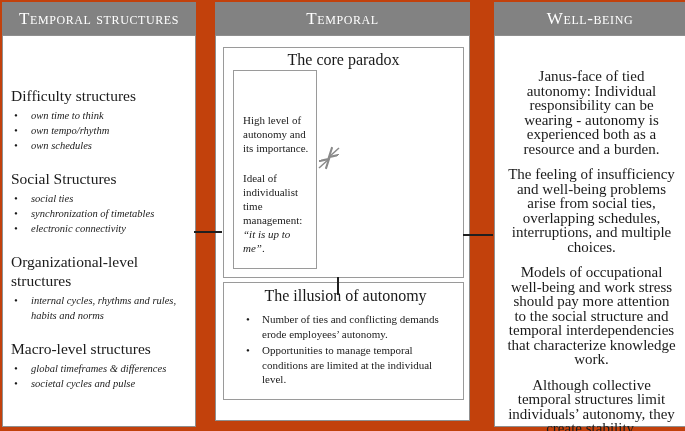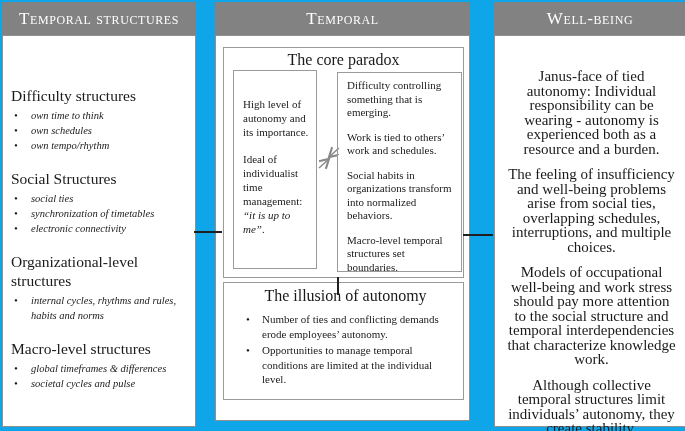--- a/index.html
+++ b/index.html
@@ -1,21 +1,21 @@
 <!DOCTYPE html>
 <html style="--header_bg: #828282; --header_text: #ffffff; --box_border: #8f8f8f; --inner_border: #9a9a9a; --connector: #1f1f1f; --text: #1a1a1a;"><head>
 <meta charset="utf-8">
 <style>
   :root{
     --header_bg:#828282; --header_text:#ffffff; --box_border:#8f8f8f;
     --inner_border:#9a9a9a; --connector:#1f1f1f; --text:#1a1a1a;
   }
   html,body{margin:0;padding:0;background:#ffffff;}
   .canvas{
-    position:relative;width:685px;height:431px;background:#0ea5e9;
+    position:relative;width:685px;height:431px;background:#c2410c;
     font-family:"Liberation Serif","DejaVu Serif",serif;color:var(--text);
     overflow:hidden;
   }
   .col{position:absolute;top:2px;}
   .col-header{
     height:33px;background:var(--header_bg);color:var(--header_text);
     font-variant:small-caps;font-size:17px;letter-spacing:0.6px;
     text-align:center;line-height:33px;
   }
   .col-body{background:#ffffff;border:1px solid var(--box_border);box-sizing:border-box;position:relative;padding-left:38px;}
@@ -28,21 +28,21 @@
   ul.blist{list-style:none;margin:0;padding:0;font-style:italic;}
   ul.blist li{position:relative;font-size:10.5px;line-height:15px;padding-left:20px;}
   ul.blist li::before{content:"\2022";position:absolute;left:3px;top:0;}
 
   
   #col-autonomy{left:215px;width:255px;}
   #col-autonomy .col-body{height:386px;}
   .core-box{position:absolute;left:7px;top:11px;width:241px;height:231px;border:1px solid var(--inner_border);box-sizing:border-box;}
   .core-title{font-size:16px;text-align:center;padding-top:3px;}
   .ibox{position:absolute;border:1px solid var(--inner_border);box-sizing:border-box;font-size:11px;line-height:14px;}
-  .ibox p{margin:0 0 13px 0;}
+  .ibox p{margin:16px 0 13px 0;}
   #ibox-left{left:9px;top:22px;width:84px;height:199px;padding:26px 5px 0 9px;}
   #ibox-right{left:113px;top:24px;width:125px;height:200px;padding:6px 5px 0 9px;line-height:13.5px;}
   #ibox-right p{margin:0 0 11px 0;}
   .quote-italic{font-style:italic;}
   .clash-arrows{position:absolute;left:92px;top:94px;width:26px;height:30px;}
   .illusion-box{position:absolute;left:7px;top:246px;width:241px;height:118px;border:1px solid var(--inner_border);box-sizing:border-box;padding:0 12px 0 16px;}
   .illusion-title{font-size:16px;text-align:center;padding-top:4px;margin-bottom:7px;}
   ul.ilist{list-style:none;margin:0;padding:0;}
   ul.ilist li{position:relative;font-size:11px;line-height:14.5px;padding-left:22px;margin-bottom:2px;}
   ul.ilist li::before{content:"\2022";position:absolute;left:6px;top:0;}
@@ -63,22 +63,22 @@
 
 <div class="canvas">
 
   <div class="col" id="col-temporal">
     <div class="col-header">Temporal structures</div>
     <div class="col-body">
       <div class="sec">
         <div class="sec-h">Difficulty structures</div>
         <ul class="blist">
           <li>own time to think</li>
+          <li>own tempo/rhythm</li>
           <li>own schedules</li>
-          <li>own tempo/rhythm</li>
         </ul>
       </div>
       <div class="sec">
         <div class="sec-h">Social Structures</div>
         <ul class="blist">
           <li>social ties</li>
           <li>synchronization of timetables</li>
           <li>electronic connectivity</li>
         </ul>
       </div>
@@ -113,26 +113,20 @@
         <svg class="clash-arrows" viewBox="0 0 26 30" xmlns="http://www.w3.org/2000/svg">
           <defs>
             <marker id="ah" markerWidth="9" markerHeight="9" refX="6" refY="3.5" orient="auto">
               <path d="M0,0 L6,3.5 L0,7" fill="none" stroke="#8a8a8a" stroke-width="1.4"></path>
             </marker>
           </defs>
           <line x1="23" y1="6" x2="13" y2="15" stroke="#8a8a8a" stroke-width="1.5" marker-end="url(#ah)"></line>
           <line x1="3" y1="26" x2="13" y2="17" stroke="#8a8a8a" stroke-width="1.5" marker-end="url(#ah)"></line>
         </svg>
 
-        <div class="ibox" id="ibox-right">
-          <p>Difficulty controlling something that is emerging.</p>
-          <p>Work is tied to others’ work and schedules.</p>
-          <p>Social habits in organizations transform into normalized behaviors.</p>
-          <p>Macro-level temporal structures set boundaries.</p>
-        </div>
       </div>
 
       <div class="illusion-box">
         <div class="illusion-title">The illusion of autonomy</div>
         <ul class="ilist">
           <li>Number of ties and conflicting demands erode employees’ autonomy.</li>
           <li>Opportunities to manage temporal conditions are limited at the individual level.</li>
         </ul>
       </div>
 

